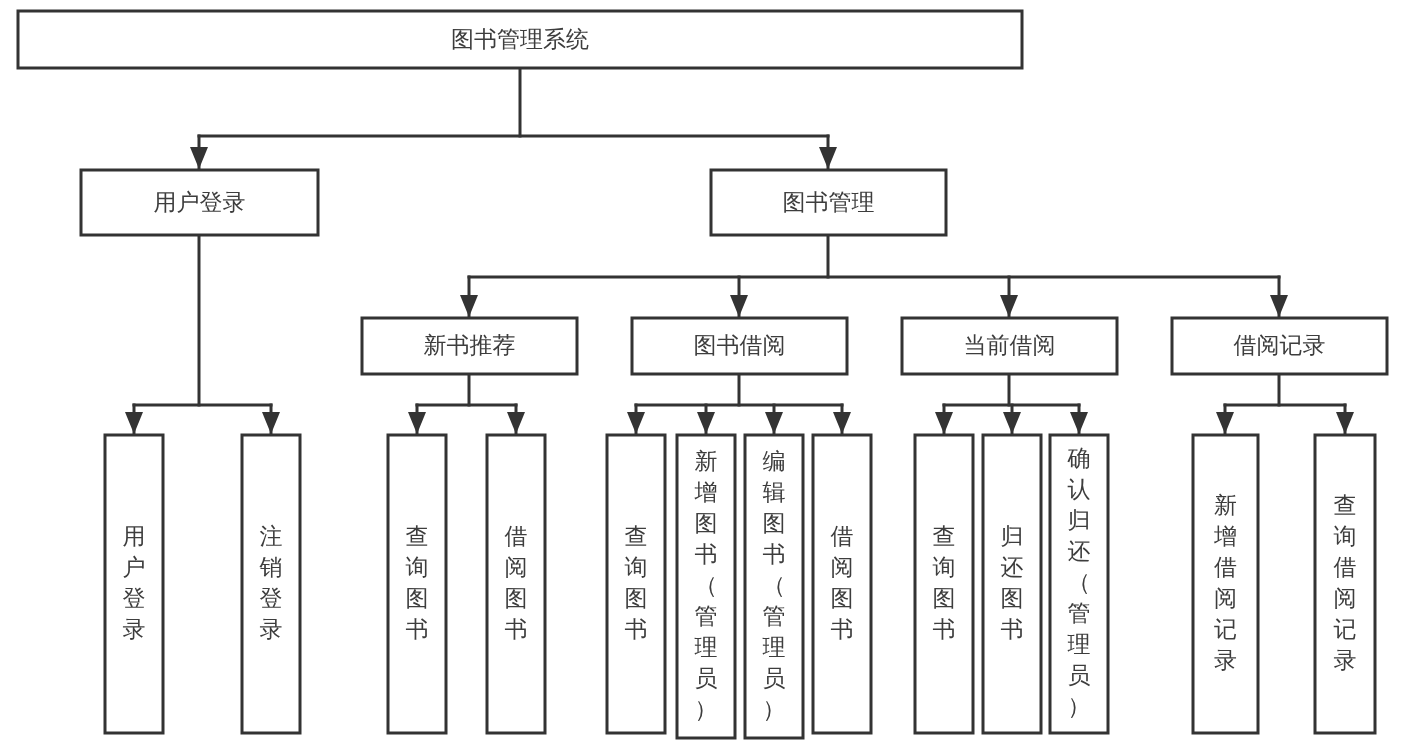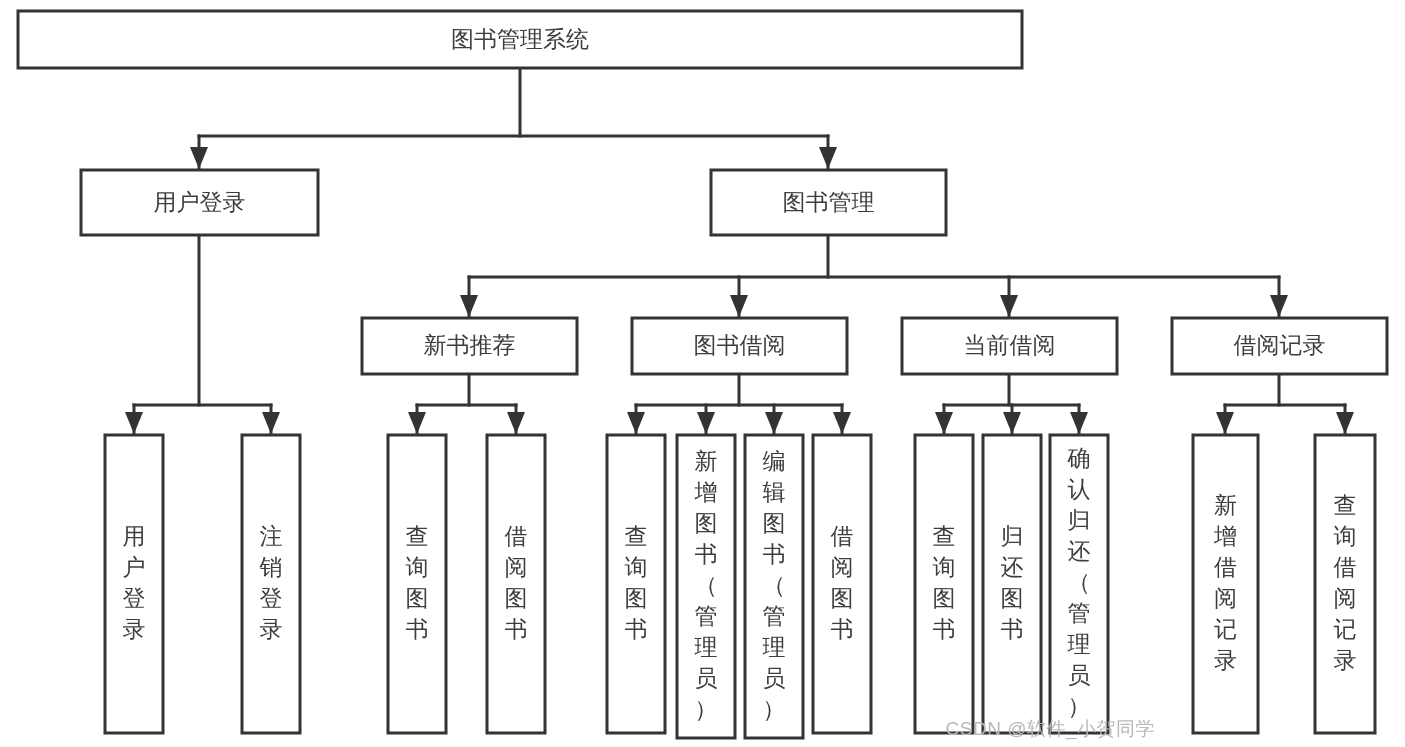--- a/index.html
+++ b/index.html
@@ -262,15 +262,14 @@
           <text x="1345" y="512.5" class="node-label-vertical">查</text>
           <text x="1345" y="543.5" class="node-label-vertical">询</text>
           <text x="1345" y="574.5" class="node-label-vertical">借</text>
           <text x="1345" y="605.5" class="node-label-vertical">阅</text>
           <text x="1345" y="636.5" class="node-label-vertical">记</text>
           <text x="1345" y="667.5" class="node-label-vertical">录</text>
         </g>
       </g>
   </svg>
 
-  <div class="watermark">CSDN @软件_小贺同学</div>
 
 </div>
 
 </body></html>

